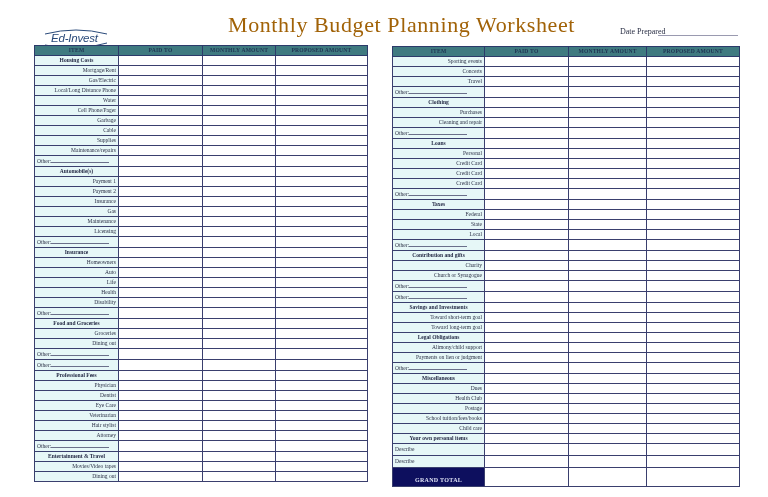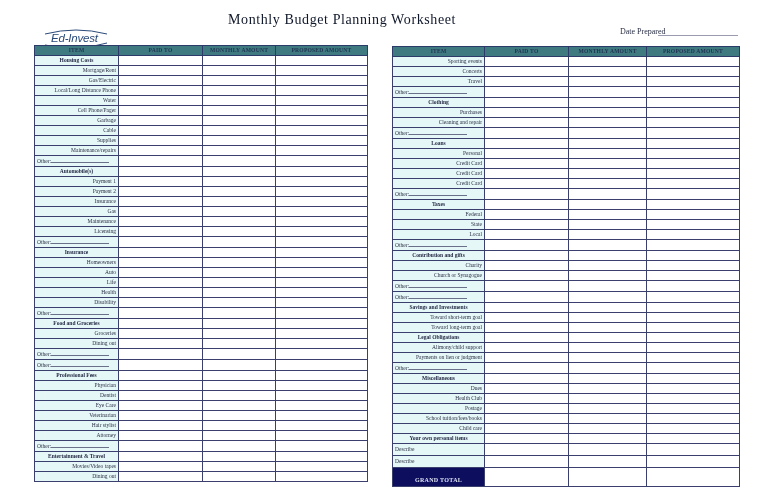--- a/index.html
+++ b/index.html
@@ -1,20 +1,20 @@
 <!DOCTYPE html>
 <html><head>
 <meta charset="utf-8">
 <style>
   html, body { margin:0; padding:0; background:#ffffff; }
   body { width:768px; height:497px; position:relative; overflow:hidden; font-family:"Liberation Serif", "DejaVu Serif", serif; color:#1a1f3a; }
   .logo { position:absolute; left:43px; top:12px; width:66px; height:22px;margin-top:16px; }
   .logo svg { position:absolute; left:0; top:0; }
   .logo-text { position:absolute; left:8px; top:4px; font-family:"Liberation Sans","DejaVu Sans",sans-serif; font-style:italic; font-size:11.5px; color:#2a4a7a; letter-spacing:-0.2px; }
-  .title { position:absolute; left:228px; top:12px; font-family:"Liberation Serif","DejaVu Serif",serif; font-size:14px; color:#0f172a; letter-spacing:0.6px; white-space:nowrap; }
+  .title { position:absolute; left:228px; top:12px; font-family:"Liberation Serif","DejaVu Serif",serif; font-size:22px; color:#a16207; letter-spacing:0.6px; white-space:nowrap; }
   .date-label { position:absolute; left:620px; top:27px; font-size:8px; color:#2a2f45; white-space:nowrap; }
   .date-line { position:absolute; left:658px; top:35px; width:80px; height:0; border-bottom:1px solid #9a9ab0; }
 
   table.sheet { position:absolute; border-collapse:collapse; table-layout:fixed; }
   table.sheet th { background:#3f7a80; color:#1f3352; font-size:5.6px; font-weight:bold; height:9px; padding:0; border:1px solid #2c3a6a; text-align:center; letter-spacing:0.2px; line-height:9px; }
   table.sheet td { border:1px solid #3a3f6e; padding:0; height:9px; font-size:5.5px; line-height:9px; white-space:nowrap; overflow:hidden; }
   table.sheet td.item { background:#e6f7f7; text-align:right; padding-right:2px; color:#2a2f45; }
   table.sheet td.item.cat { text-align:center; font-weight:bold; padding-right:0; color:#1f2440; }
   table.sheet td.item.other { text-align:left; padding-left:2px; }
   table.sheet td.item.other .ul { display:inline-block; width:58px; border-bottom:1px solid #6a6f8a; height:6px; vertical-align:baseline; }

